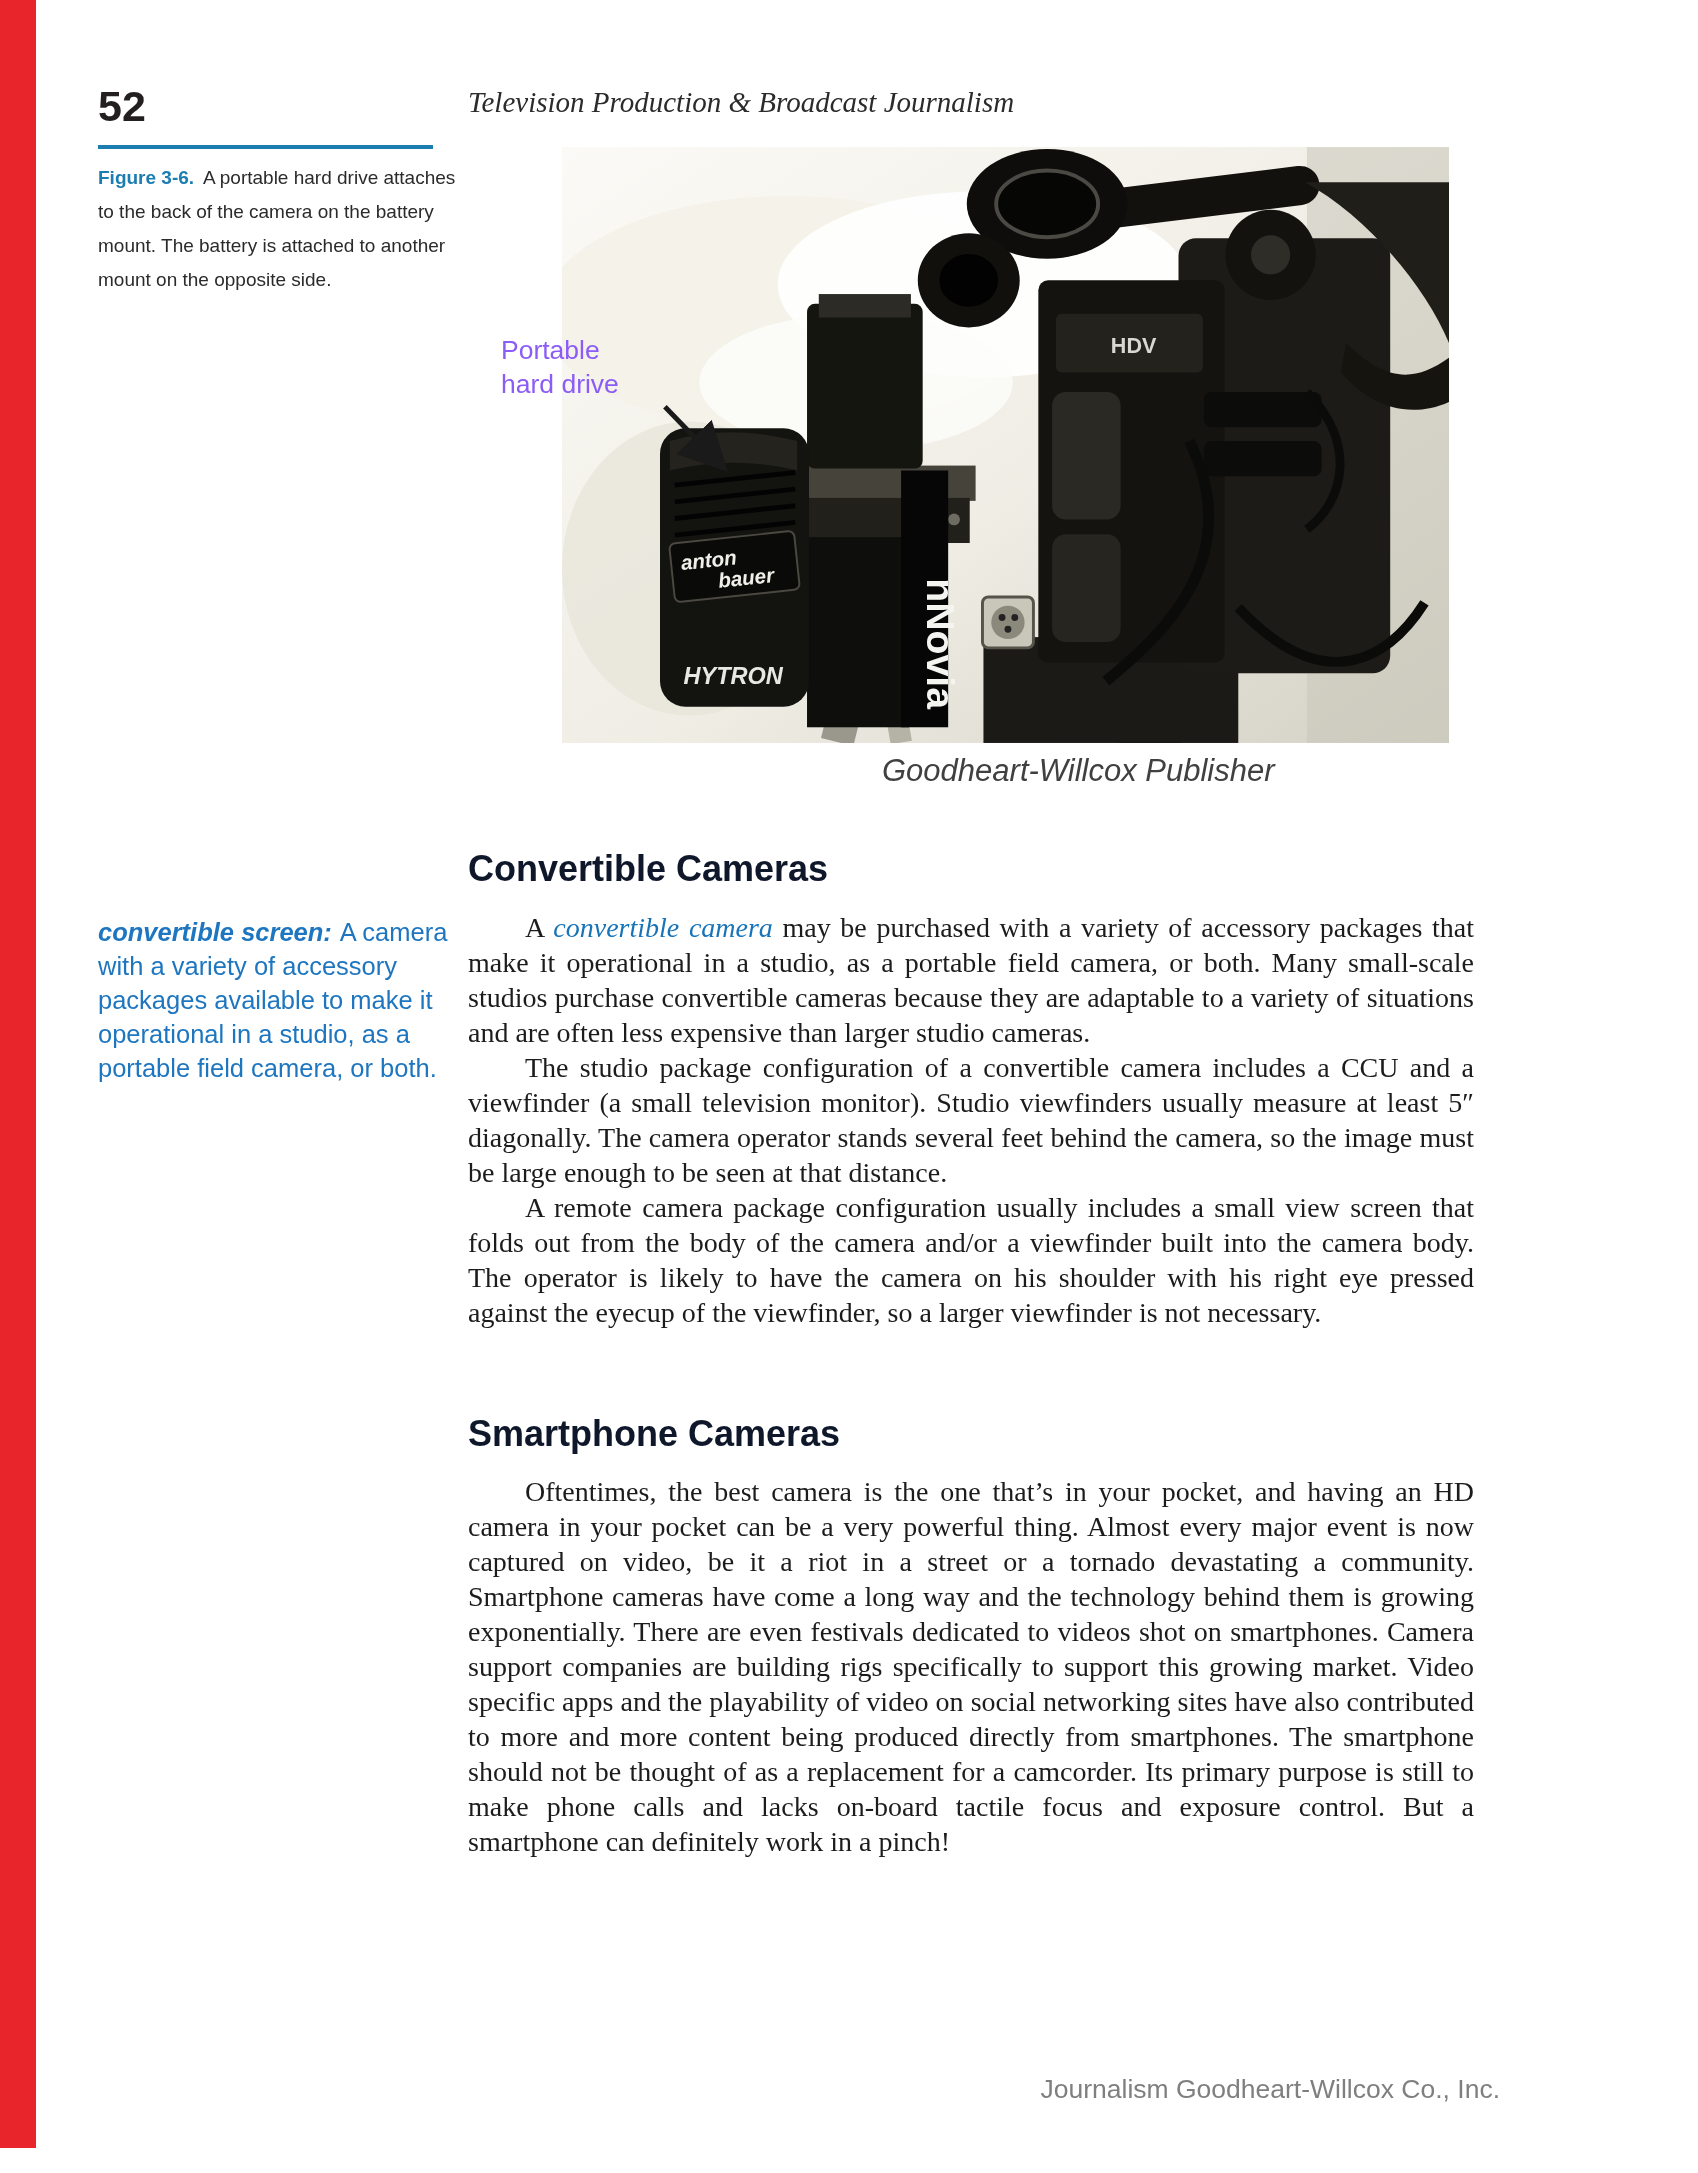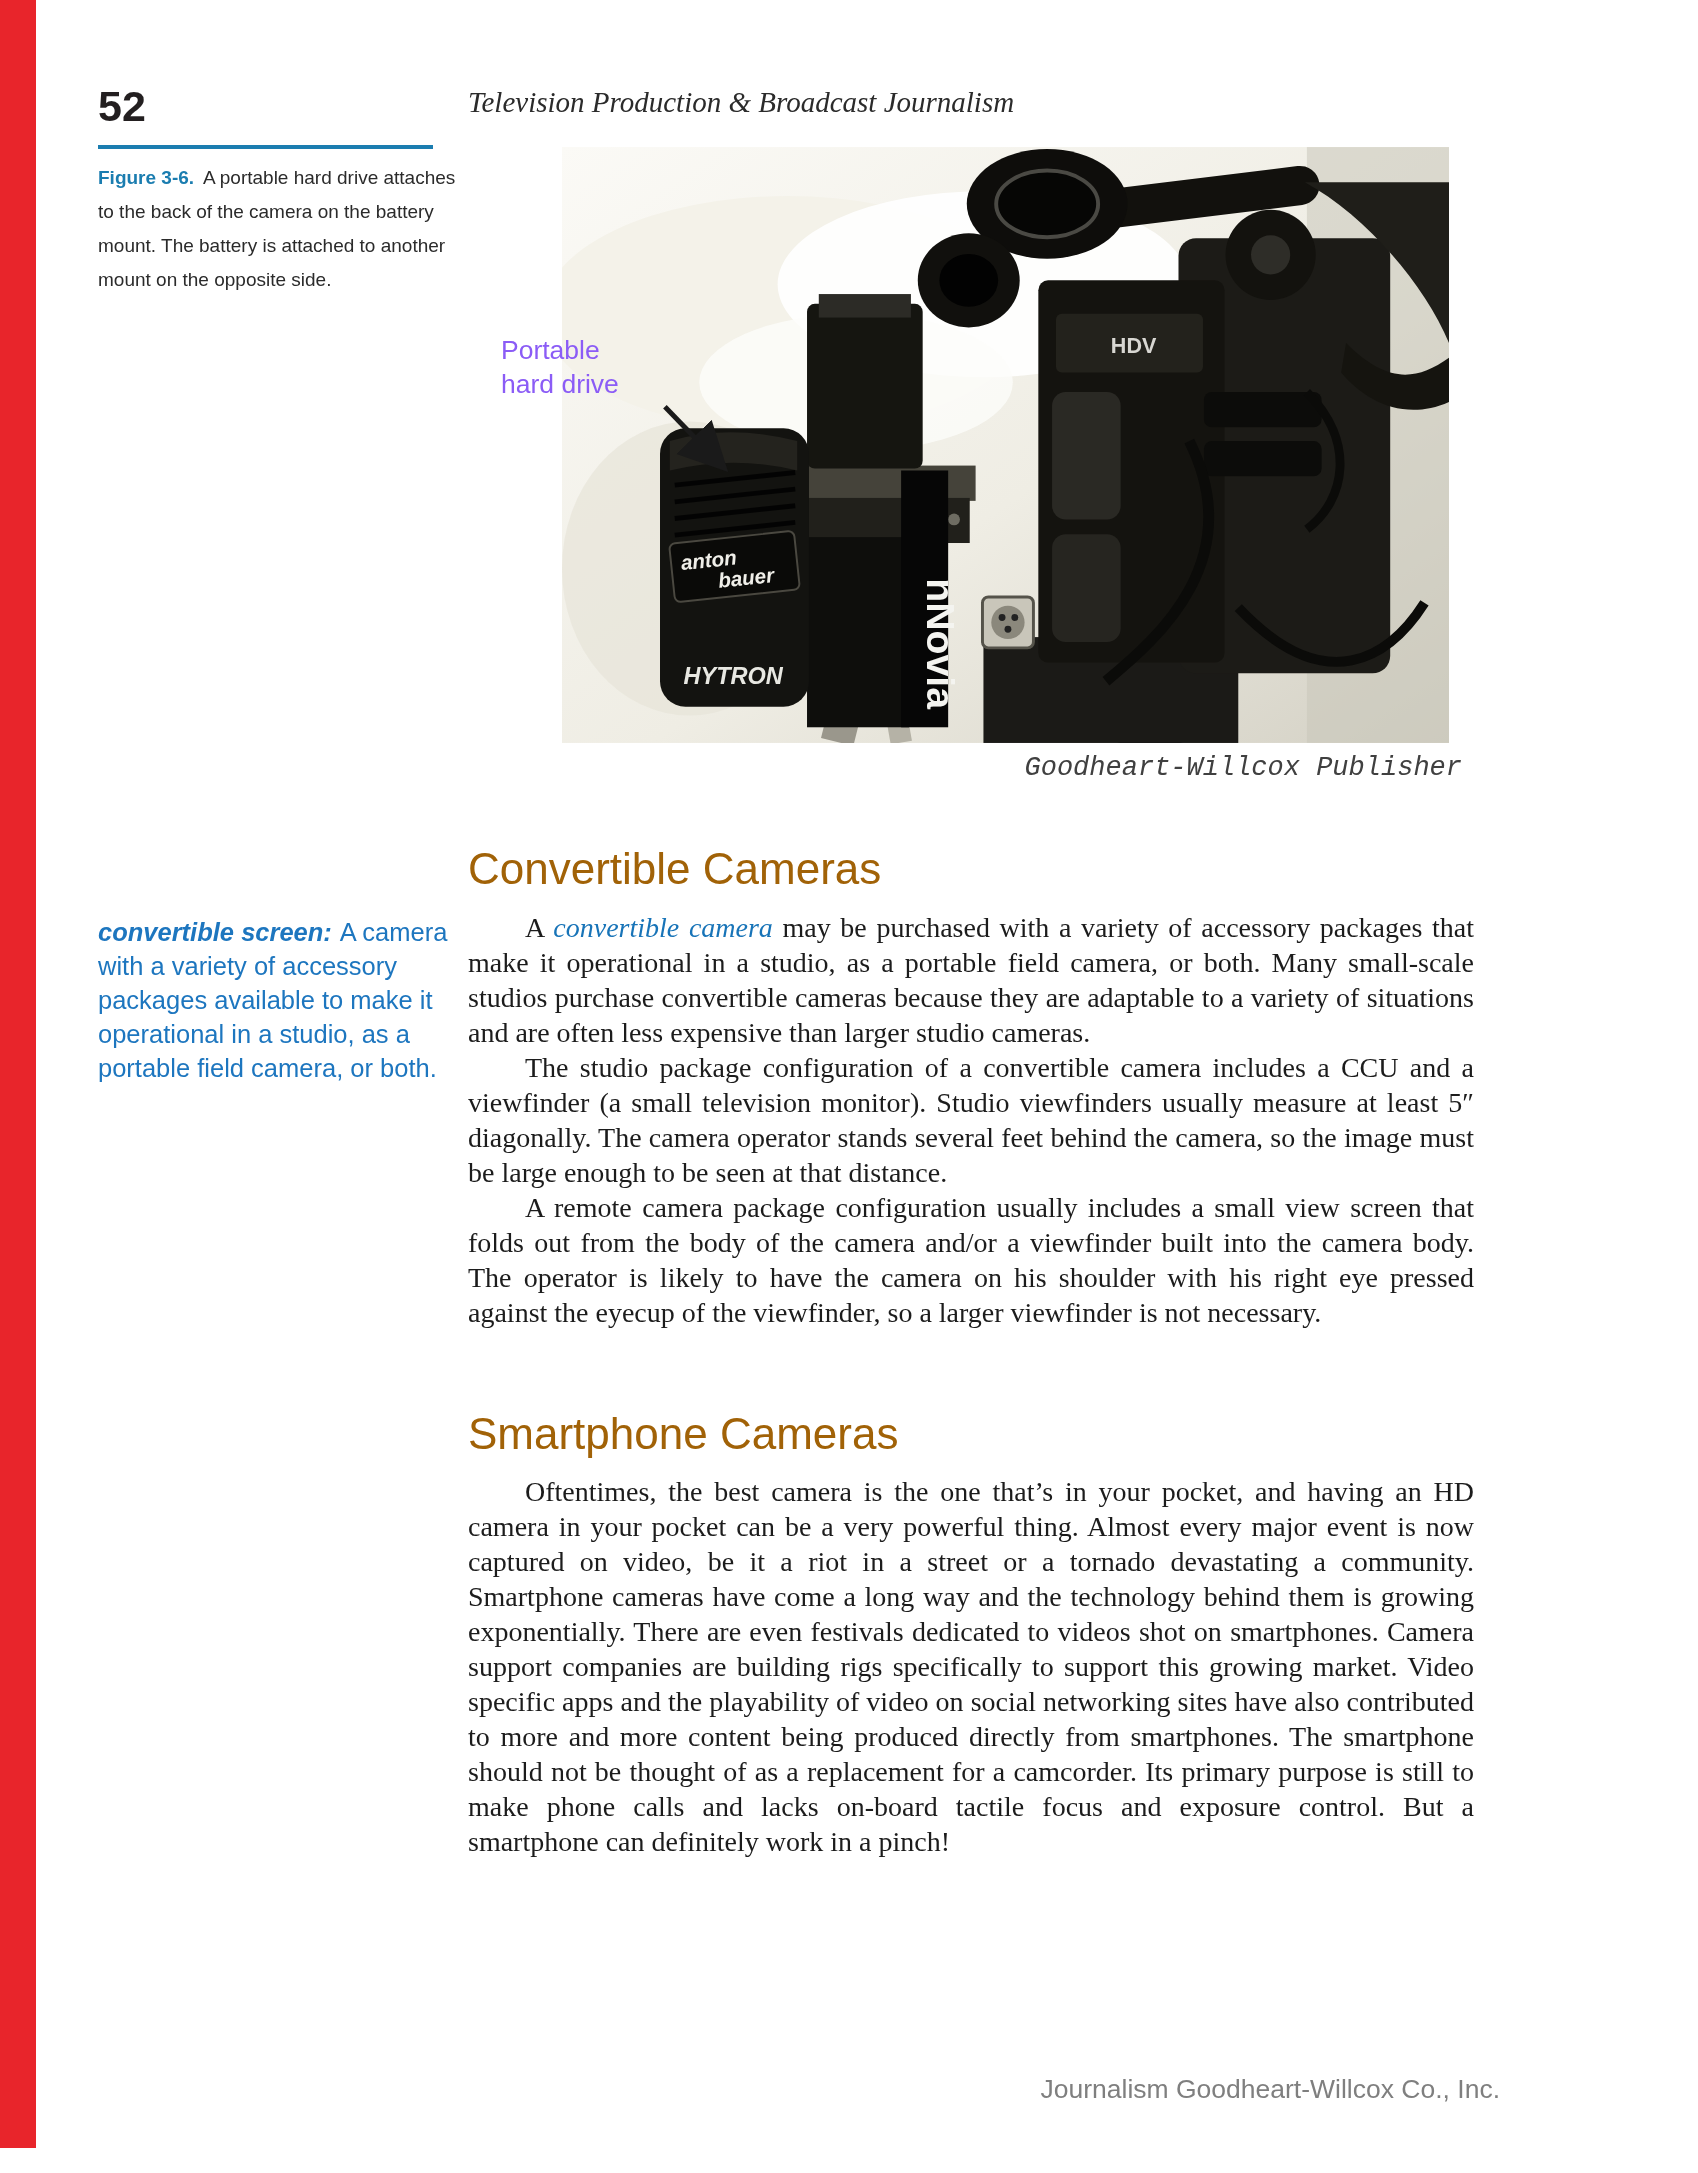--- a/index.html
+++ b/index.html
@@ -9,24 +9,24 @@
   .page-num{position:absolute;left:98px;top:82px;font-size:43px;font-weight:bold;color:#231f20;}
   .running-head{position:absolute;left:468px;top:86px;width:1006px;
         font-family:"Liberation Serif",serif;font-style:italic;font-size:29px;color:#2b2b2b;}
   .cap-rule{position:absolute;left:98px;top:145px;width:335px;height:3.9px;background:#1b7db0;}
   .fig-caption{position:absolute;left:98px;top:161px;width:368px;font-size:19px;line-height:34px;color:#2b2b2b;}
   .fig-label{color:#1b7db0;font-weight:bold;margin-right:8.8px;}
   .photo{position:absolute;left:562px;top:147px;width:887px;height:596px;}
   .photo svg{display:block;width:887px;height:596px;}
   .annotation{position:absolute;left:501px;top:333px;width:159px;text-align:left;
         font-size:26.5px;line-height:34px;color:#8b5cf6;}
-  .credit{position:absolute;left:882px;top:753px;width:580px;text-align:right;
-        font-style:italic;font-size:27px;color:#404040;font-family:Liberation Mono, monospace;}
+  .credit{position:absolute;left:882px;top:753px;width:580px;text-align:left;
+        font-style:italic;font-size:31px;color:#404040;}
   .main-col{position:absolute;left:468px;top:843px;width:1006px;}
-  .sec-head{font-size:44px;line-height:51px;font-weight:normal;color:#a16207;margin:0 0 15.7px 0;}
+  .sec-head{font-size:36px;line-height:51px;font-weight:bold;color:#0f172a;margin:0 0 15.7px 0;}
   .sec-head.second{margin-top:78px;}
   .main-col p{margin:0;font-family:"Liberation Serif",serif;font-size:28px;line-height:35px;
         text-align:justify;text-indent:57px;color:#1c1c1c;}
   .term-inline{color:#1874b8;font-weight:normal;font-style:italic;}
   .definition{position:absolute;left:98px;top:915px;width:370px;font-size:25.5px;line-height:34px;color:#1d76bf;}
   .def-term{font-weight:bold;font-style:italic;margin-right:7.8px;}
   .footer{position:absolute;left:784px;top:2074px;width:716px;text-align:right;
         font-size:26.5px;color:#7f7f7f;}
 </style>
 </head>

